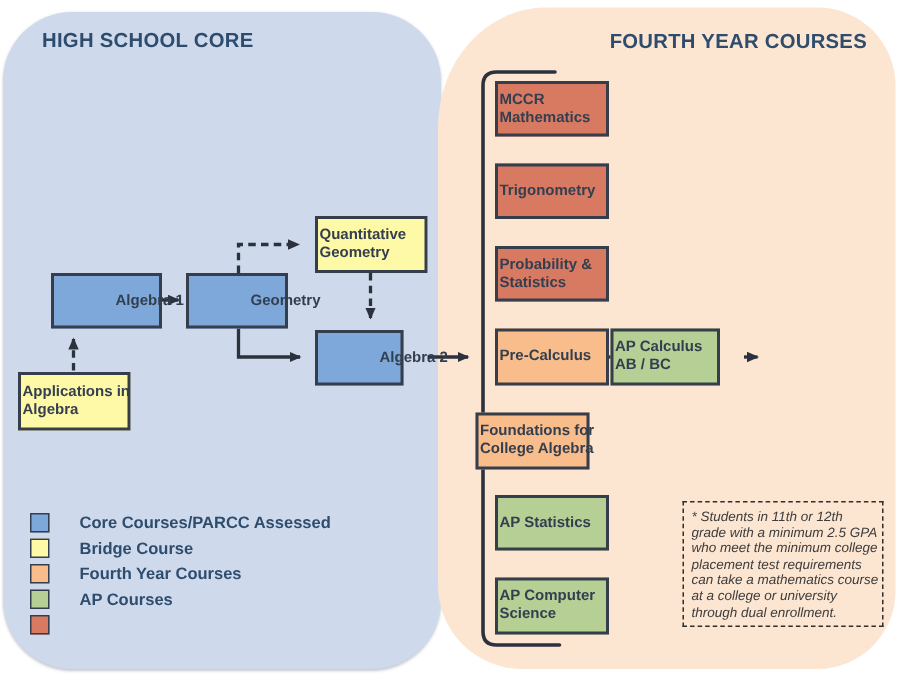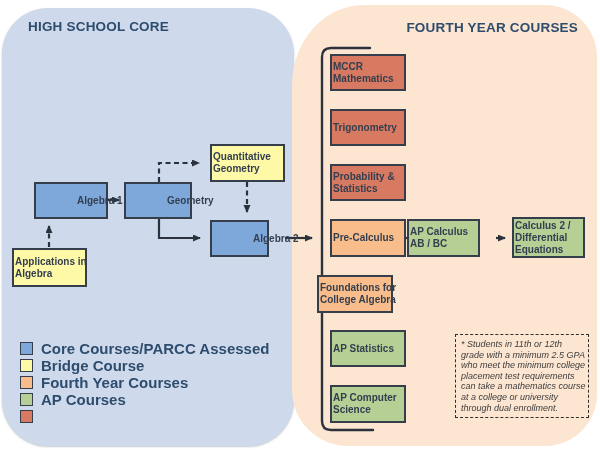--- a/index.html
+++ b/index.html
@@ -57,21 +57,21 @@
   .t-ap{background:var(--ap_green);}
   .t-sem{background:var(--semester_red);}
   .legend{position:absolute;left:20px;top:342px;}
   .lg-row{display:flex;align-items:center;margin-bottom:4px;height:13px;}
   .sw{
     box-sizing:border-box;width:13px;height:13px;
     border:1.5px solid var(--box_border);
     margin-right:8px;flex:0 0 auto;
   }
   .lg-label{
-    font-size:15px;font-weight:bold;color:var(--title_text);white-space:nowrap;
+    font-size:11px;font-weight:bold;color:var(--title_text);white-space:nowrap;margin-left:12px;
   }
   .note{
     position:absolute;left:455px;top:334px;width:134px;height:84px;
     box-sizing:border-box;
     border:1.6px dashed #2f2f2f;
     padding:4px 5px;
     font-size:9px;font-style:italic;line-height:1.18;
     color:var(--note_text);
   }
   .note .ln{display:block;white-space:nowrap;}
@@ -135,25 +135,20 @@
     <span class="ln">Probability &amp;</span>
     <span class="ln">Statistics</span>
   </div>
   <div class="node t-fourth" style="left:330px;top:219px;width:76px;height:38px">
     <span class="ln">Pre-Calculus</span>
   </div>
   <div class="node t-ap" style="left:407px;top:219px;width:73px;height:38px">
     <span class="ln">AP Calculus</span>
     <span class="ln">AB / BC</span>
   </div>
-  <div class="node t-ap" style="left:512px;top:217px;width:73px;height:41px">
-    <span class="ln">Calculus 2 /</span>
-    <span class="ln">Differential</span>
-    <span class="ln">Equations</span>
-  </div>
   <div class="node t-fourth" style="left:317px;top:275px;width:76px;height:38px">
     <span class="ln">Foundations for</span>
     <span class="ln">College Algebra</span>
   </div>
   <div class="node t-ap" style="left:330px;top:330px;width:76px;height:37px">
     <span class="ln">AP Statistics</span>
   </div>
   <div class="node t-ap" style="left:330px;top:385px;width:76px;height:38px">
     <span class="ln">AP Computer</span>
     <span class="ln">Science</span>

